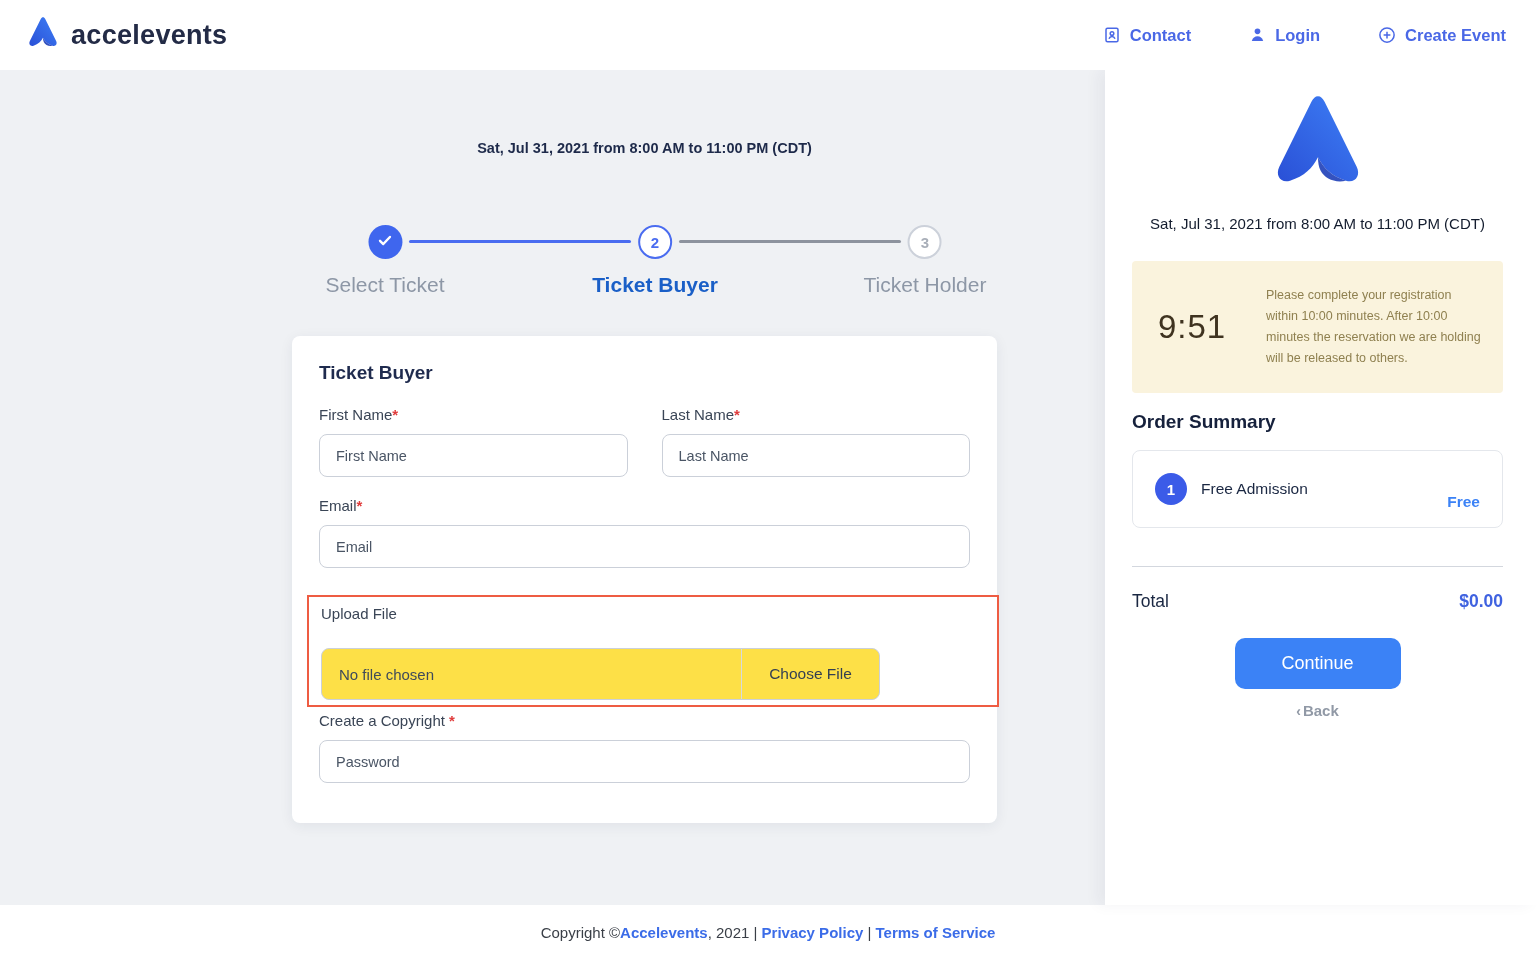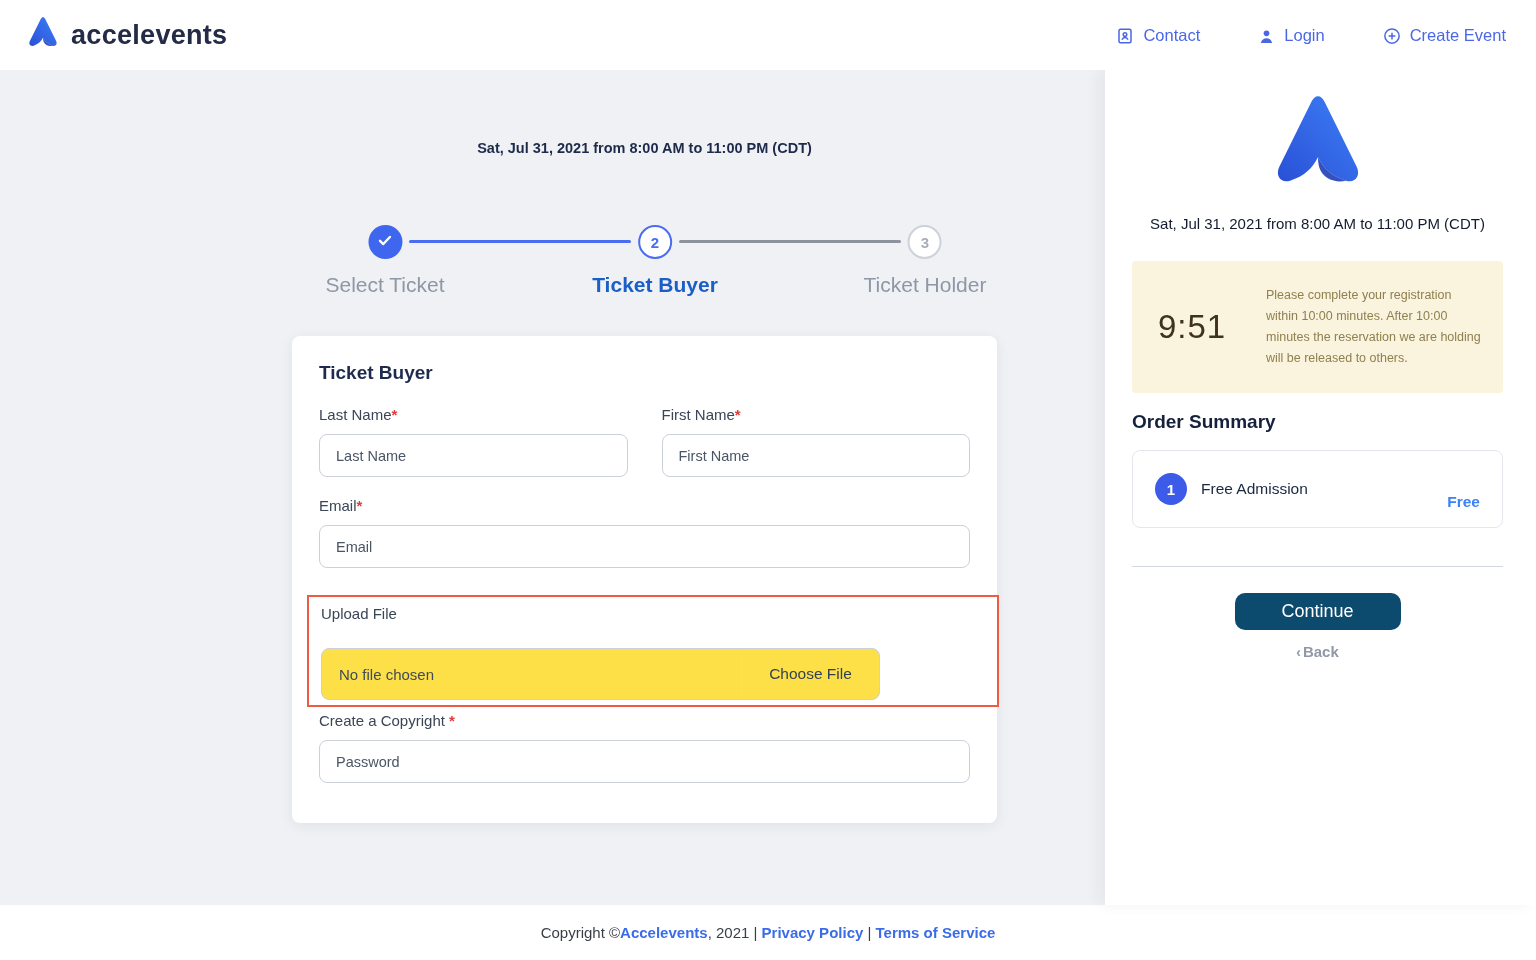--- a/index.html
+++ b/index.html
@@ -4,21 +4,21 @@
 <style>
   * { margin:0; padding:0; box-sizing:border-box; }
   html,body { width:1536px; height:960px; overflow:hidden; }
   body { font-family:"Liberation Sans", sans-serif; background:#fff; color:#1f2b4e; }
 
   
   .header { height:70px; background:#fff; display:flex; align-items:center; justify-content:space-between; padding:0 28px 0 25px; position:relative; z-index:5; }
   .brand { display:flex; align-items:center; gap:10px; }
   .brand-text { font-size:27px; font-weight:700; color:#232b46; letter-spacing:.3px; }
   .nav { display:flex; align-items:center; gap:58px; padding-right:2px; }
-  .nav-item { display:flex; align-items:flex-end; gap:9px; color:#4a68e6; font-size:16.5px; cursor:pointer; }
+  .nav-item { display:flex; align-items:flex-start; gap:9px; color:#4a68e6; font-size:16.5px; cursor:pointer;font-weight:bold; }
   .nav-item svg { display:block; }
 
   
   .middle { display:flex; height:835px; }
   .main { flex:1; background:#eff1f4; overflow:hidden; padding-top:70px; }
   .content { width:705px; margin-left:292px; }
 
   .event-date { text-align:center; font-size:14.5px; font-weight:700; color:#1e2a4a; }
 
   
@@ -62,21 +62,21 @@
   .timer-msg { flex:1; font-size:12.5px; line-height:21px; color:#8f8050; padding-left:22px; }
   .order-title { margin-top:18px; font-size:19px; font-weight:700; color:#16213c; }
   .order-card { margin-top:17px; border:1px solid #e4e7ec; border-radius:8px; padding:16px 22px; display:flex; align-items:center; background:#fff; }
   .qty-badge { width:32px; height:32px; border-radius:50%; background:#3b5be8; color:#fff; font-size:15px; font-weight:700; display:flex; align-items:center; justify-content:center; }
   .item-name { margin-left:14px; font-size:15.5px; color:#1a2742; flex:1; }
   .item-price { font-size:15.5px; font-weight:700; color:#3b82f6;margin-top:26px; }
   .side-divider { margin-top:38px; border-top:1px solid #d3d7de; }
   .total-row { margin-top:24px; display:flex; justify-content:space-between; align-items:center; }
   .total-label { font-size:17.5px; color:#1a2742; }
   .total-value { font-size:17.5px; font-weight:700; color:#3f62e0; }
-  .continue-btn { display:block; margin:26px auto 0; width:166px; height:37px; border:none; border-radius:10px; background:#0c4a6e; color:#fff; font-size:18px; font-family:"Liberation Sans", sans-serif; cursor:pointer; }
+  .continue-btn { display:block; margin:26px auto 0; width:166px; height:51px; border:none; border-radius:10px; background:#3b82f6; color:#fff; font-size:18px; font-family:"Liberation Sans", sans-serif; cursor:pointer; }
   .back-link { margin-top:13px; text-align:center; font-size:15px; color:#9199a6; cursor:pointer;font-weight:bold; }
   .back-chevron { font-size:14px; margin-right:2px; }
 
   
   .footer { height:55px; background:#fff; display:flex; align-items:center; justify-content:center; font-size:15px; color:#3a3f47; }
   .footer .blue { color:#3b6ce8; font-weight:700; }
   .footer span { white-space:pre; }
 </style>
 </head>
 <body>
@@ -159,26 +159,26 @@
           <div class="step-circle circle-upcoming">3</div>
           <div class="step-label">Ticket Holder</div>
         </div>
       </div>
 
       <div class="card">
         <div class="card-title">Ticket Buyer</div>
 
         <div class="form-row">
           <div class="form-col">
+            <div class="field-label"><span>First Name</span><span class="req">*</span></div>
+            <input class="text-input" type="text" placeholder="First Name" style="">
+          </div>
+          <div class="form-col">
             <div class="field-label"><span>Last Name</span><span class="req">*</span></div>
             <input class="text-input" type="text" placeholder="Last Name" style="">
-          </div>
-          <div class="form-col">
-            <div class="field-label"><span>First Name</span><span class="req">*</span></div>
-            <input class="text-input" type="text" placeholder="First Name" style="">
           </div>
         </div>
 
         <div class="email-block">
           <div class="field-label"><span>Email</span><span class="req">*</span></div>
           <input class="text-input" type="text" placeholder="Email" style="">
         </div>
 
         <div class="upload-annotation">
           <div class="field-label">Upload File</div>
@@ -219,20 +219,24 @@
     <div class="order-title">Order Summary</div>
 
     <div class="order-card">
       <div class="qty-badge">1</div>
       <div class="item-name">Free Admission</div>
       <div class="item-price">Free</div>
     </div>
 
     <div class="side-divider"></div>
 
+    <div class="total-row">
+      <div class="total-label">Total</div>
+      <div class="total-value">$0.00</div>
+    </div>
 
     <button class="continue-btn">Continue</button>
     <div class="back-link"><span class="back-chevron">‹</span><span>Back</span></div>
   </div>
 </div>
 
 <div class="footer">
   <span>Copyright ©</span>
     <span class="blue">Accelevents</span>
     <span>, 2021 | </span>

